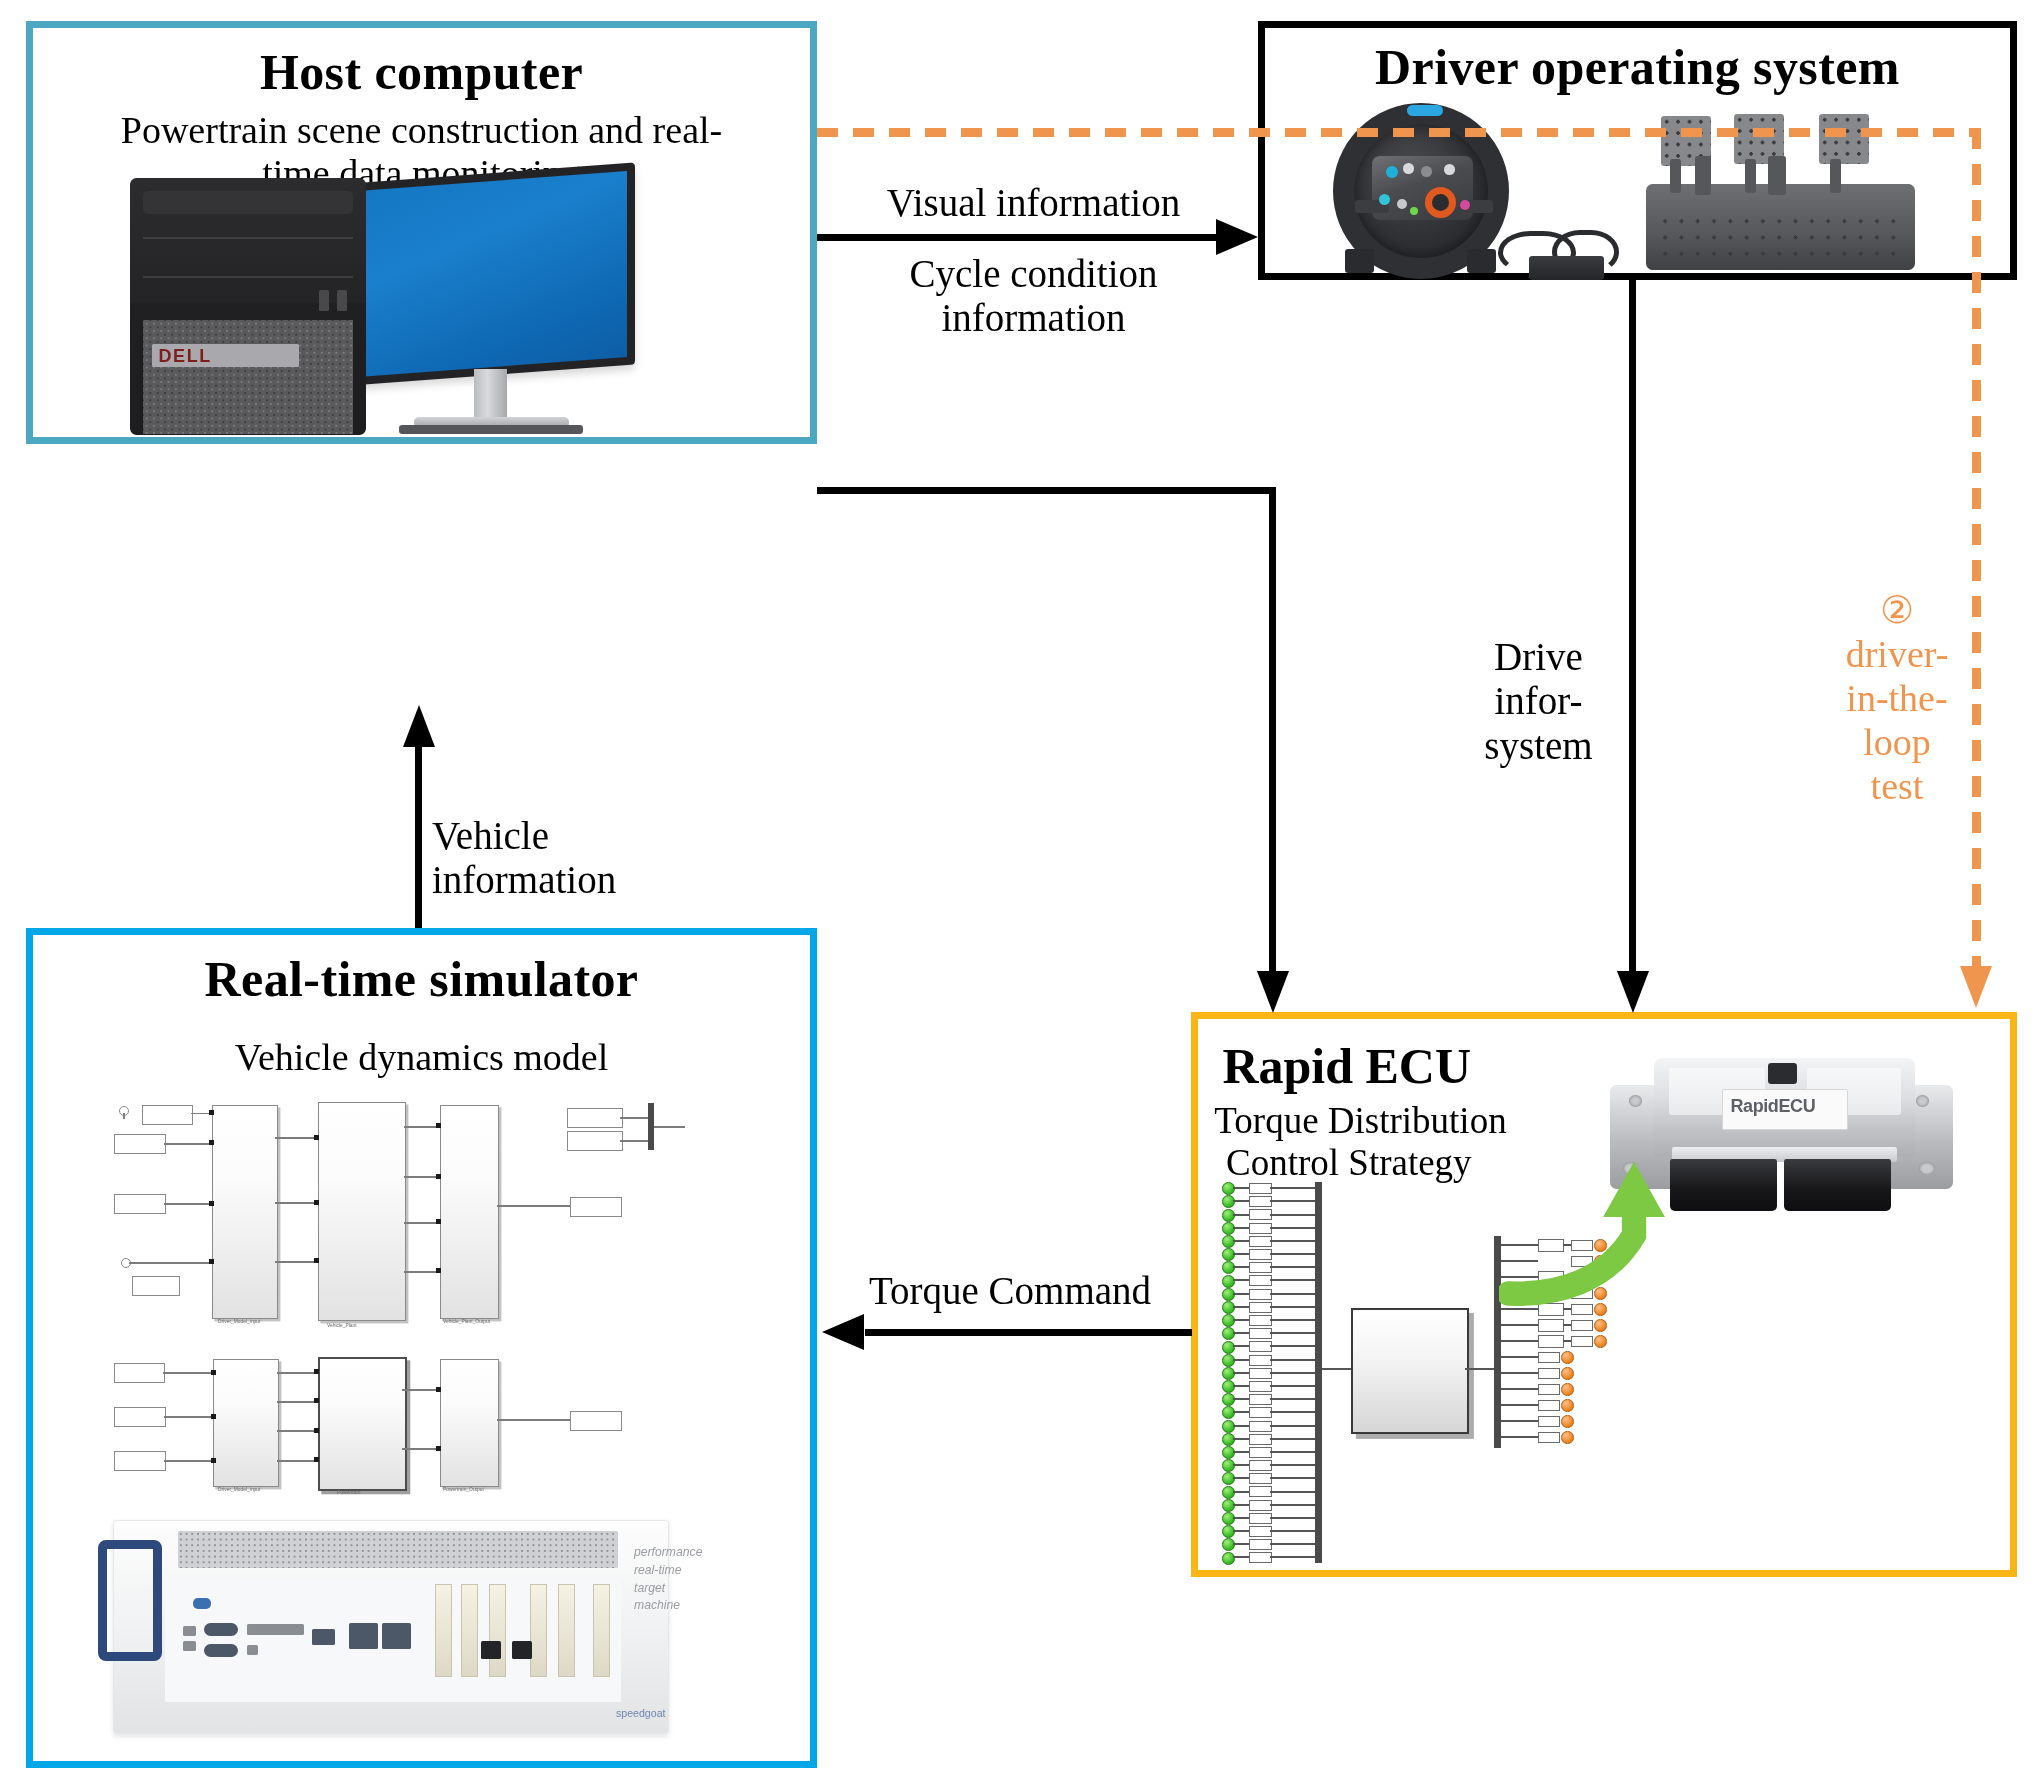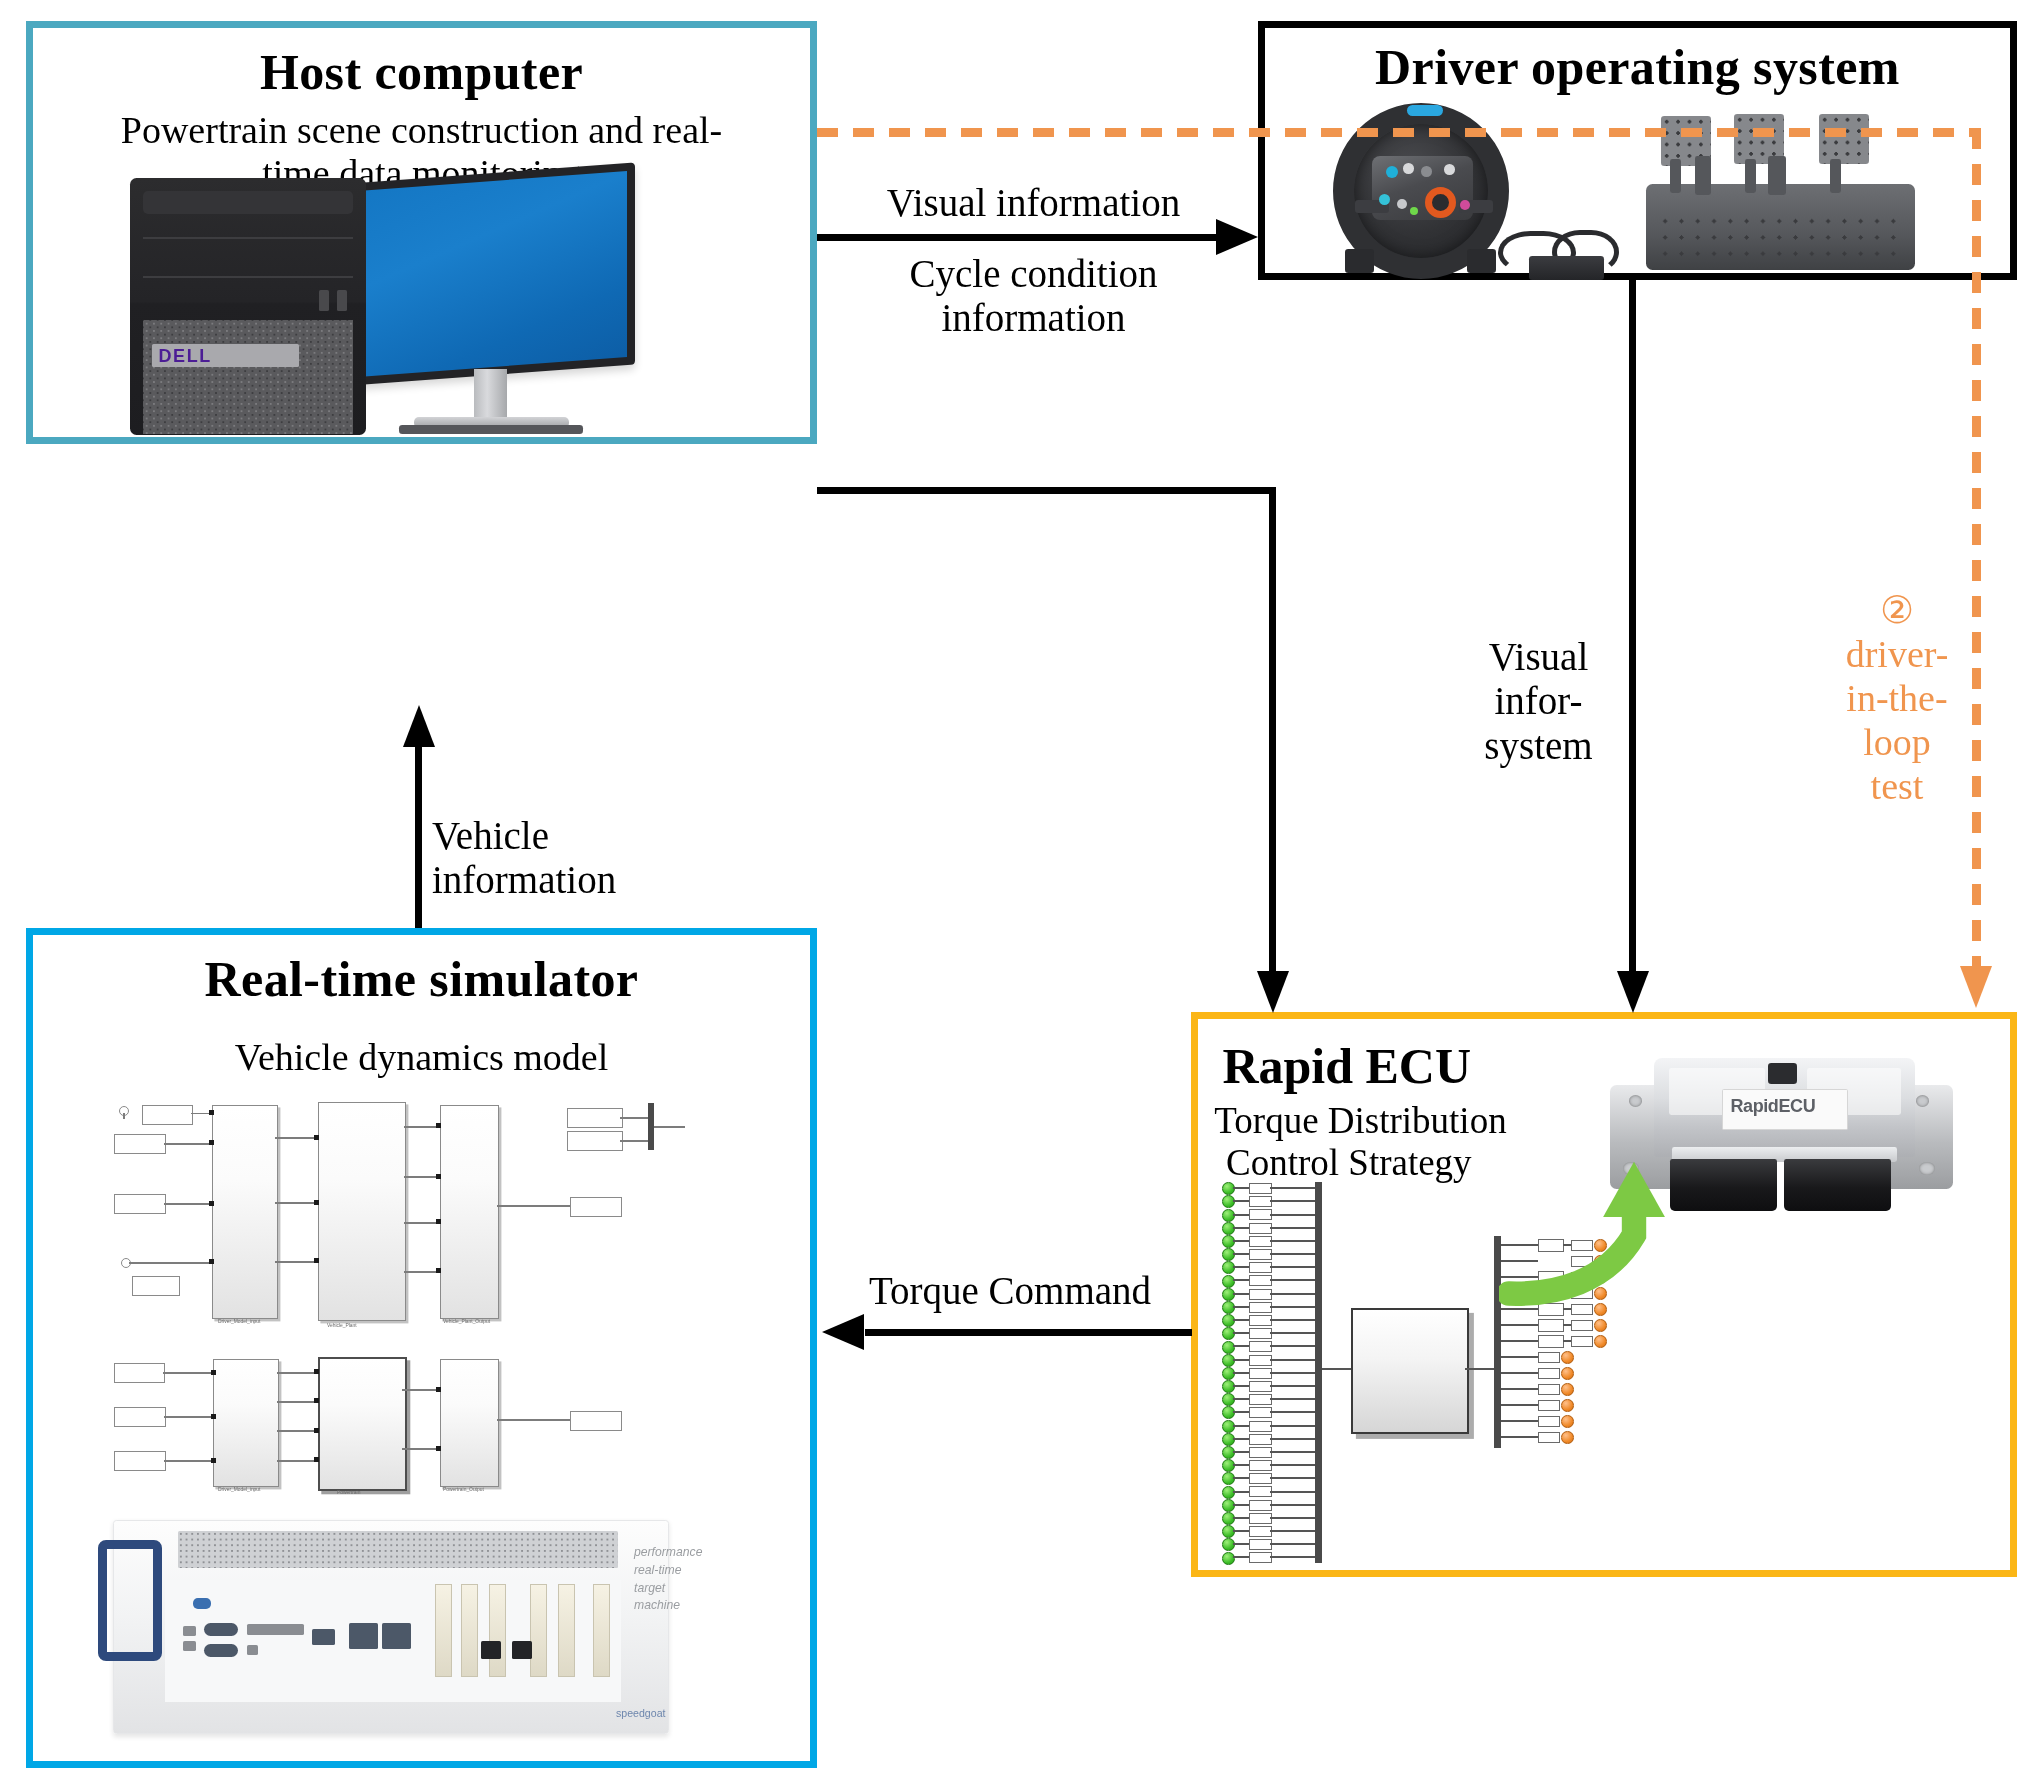--- a/index.html
+++ b/index.html
@@ -68,21 +68,21 @@
   .pc-line{position:absolute;background:#3d3d40;}
   .pc-mesh{position:absolute;
     background-color:#5a5a5d;
     background-image:
       radial-gradient(#7b7b7e 1.1px, transparent 1.3px),
       radial-gradient(#3d3d40 1.1px, transparent 1.3px);
     background-size:7.3px 7.3px, 7.3px 7.3px;
     background-position:0 0, 3.7px 3.7px;}
   .pc-badge{position:absolute;background:#a9a9ad;border-radius:1.6px;}
   .pc-badge span{position:absolute;left:6.5px;top:50%;transform:translateY(-50%);
-    font-family:"Liberation Sans",sans-serif;font-weight:bold;font-size:18px;color:#4c1d95;letter-spacing:1.6px;}
+    font-family:"Liberation Sans",sans-serif;font-weight:bold;font-size:18px;color:#7f1d1d;letter-spacing:1.6px;}
   .pc-slot{position:absolute;background:#49494c;border-radius:1.6px;}
   .mon-bez{position:absolute;background:#232326;border-radius:4.1px;
     transform:skewY(-4.2deg);box-shadow:0 4.9px 8.1px rgba(0,0,0,.16);}
   .mon-scr{position:absolute;background:linear-gradient(160deg,#1477c4 0%,#1a7fcc 35%,#0f69b4 75%,#0d5ea6 100%);}
   .mon-neck{position:absolute;background:linear-gradient(90deg,#b9bbbe,#d9dadd 40%,#a6a8ab);}
   .mon-base{position:absolute;background:linear-gradient(180deg,#d2d3d6,#9fa1a4);border-radius:4.9px;}
   .mon-base2{position:absolute;background:#55565a;border-radius:3.3px;}
 
   
   .sw{position:absolute;}
@@ -593,21 +593,21 @@
     <span>test</span>
   </div>
 
   <div class="ln" style="left:817px;top:487px;width:459px;height:7.3px;"></div>
   <div class="ln" style="left:1269px;top:487px;width:7.3px;height:489px;"></div>
   <div class="arrow-d" style="left:1257px;top:971px;"></div>
 
   <div class="ln" style="left:1629px;top:280px;width:7.3px;height:695px;"></div>
   <div class="arrow-d" style="left:1617px;top:971px;"></div>
   <div class="lbl" style="left:1457px;top:635px;width:163px;font-size:39px;">
-    <span>Visual</span><br>
+    <span>Drive</span><br>
     <span>infor-</span><br>
     <span>system</span>
   </div>
 
   <div class="ln" style="left:415px;top:746px;width:7.3px;height:182px;"></div>
   <div class="arrow-u" style="left:403px;top:705px;"></div>
   <div class="lbl" style="left:432px;top:814px;width:269px;font-size:39px;text-align:left;">
     <span>Vehicle</span><br>
     <span>information</span>
   </div>

